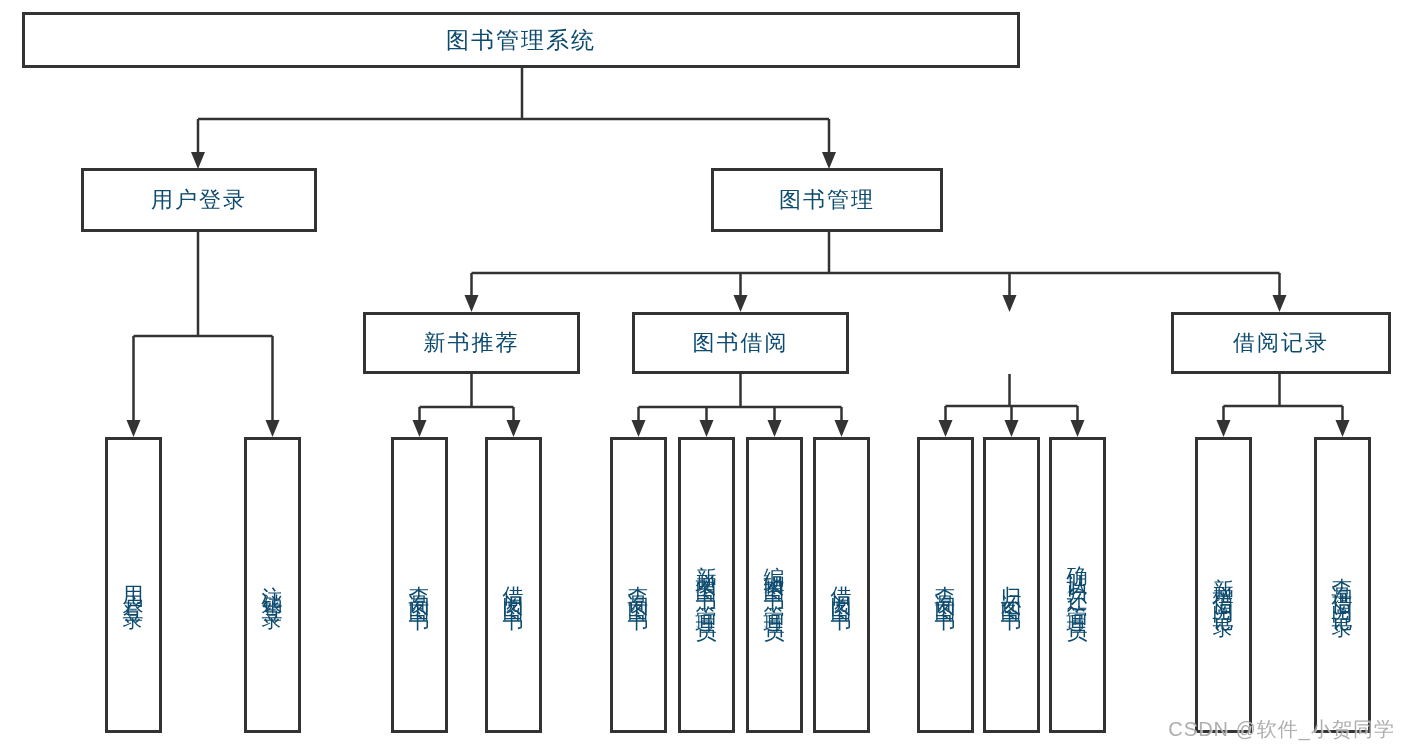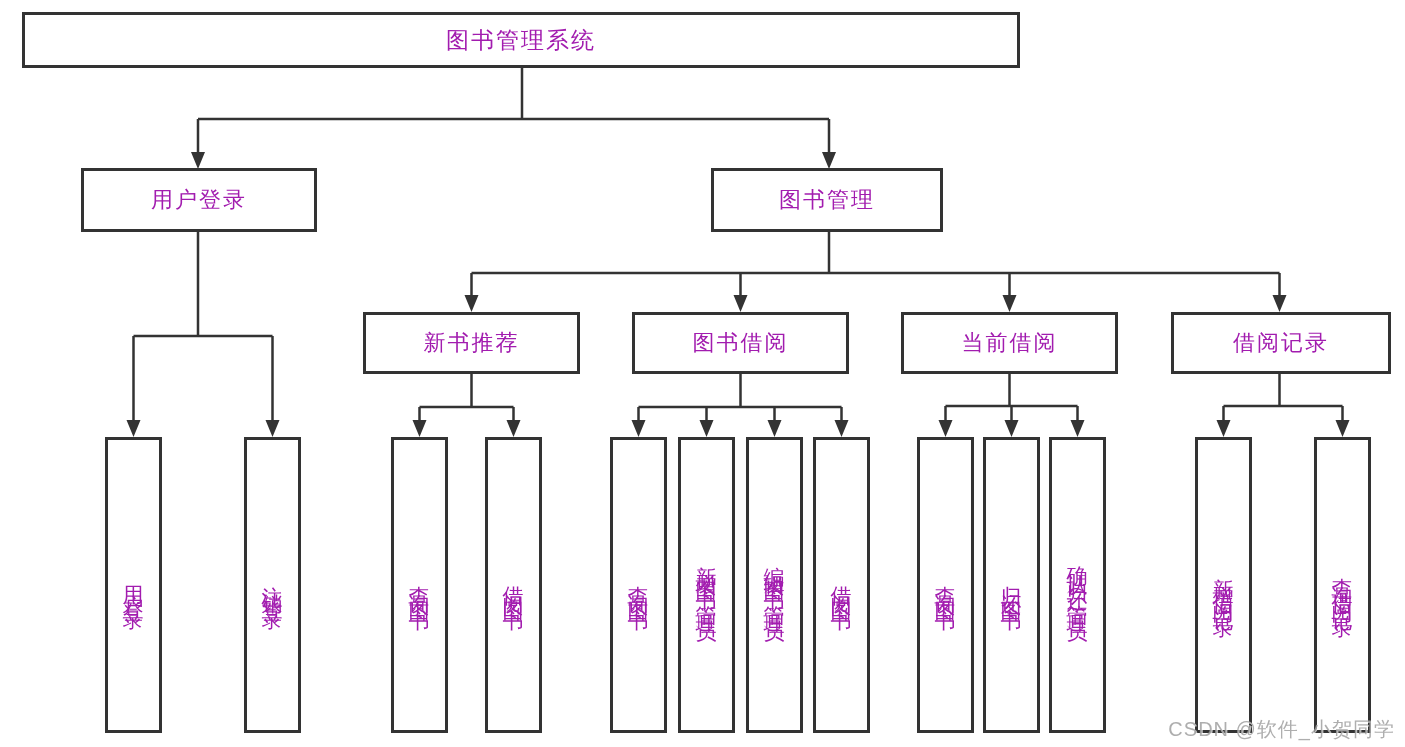--- a/index.html
+++ b/index.html
@@ -21,21 +21,21 @@
     position: absolute;
     left: 0;
     top: 0;
     pointer-events: none;
   }
   .box {
     position: absolute;
     box-sizing: border-box;
     background: #ffffff;
     border: 3px solid #333333;
-    color: #a21caf;
+    color: #0c4a6e;
     display: flex;
     align-items: center;
     justify-content: center;
     text-align: center;
   }
   .hbox {
     font-size: 22px;
     letter-spacing: 2px;
   }
   .root-box {
@@ -102,21 +102,20 @@
       M1335.5 420 L1349.5 420 L1342.5 437 Z"></path>
   </svg>
 
   <div class="box hbox root-box">图书管理系统</div>
 
   <div class="box hbox" style="left:81px; top:168px; width:236px; height:64px;">用户登录</div>
   <div class="box hbox" style="left:711px; top:168px; width:232px; height:64px;">图书管理</div>
 
   <div class="box hbox" style="left:363px; top:312px; width:217px; height:62px;">新书推荐</div>
   <div class="box hbox" style="left:632px; top:312px; width:217px; height:62px;">图书借阅</div>
-  <div class="box hbox" style="left:901px; top:312px; width:217px; height:62px;">当前借阅</div>
   <div class="box hbox" style="left:1171px; top:312px; width:220px; height:62px;">借阅记录</div>
 
   <div class="box leaf" style="left:105px;">用户登录</div>
   <div class="box leaf" style="left:244px;">注销登录</div>
   <div class="box leaf" style="left:391px;">查询图书</div>
   <div class="box leaf" style="left:485px;">借阅图书</div>
   <div class="box leaf" style="left:610px;">查询图书</div>
   <div class="box leaf" style="left:678px;">新增图书（管理员）</div>
   <div class="box leaf" style="left:746px;">编辑图书（管理员）</div>
   <div class="box leaf" style="left:813px;">借阅图书</div>

